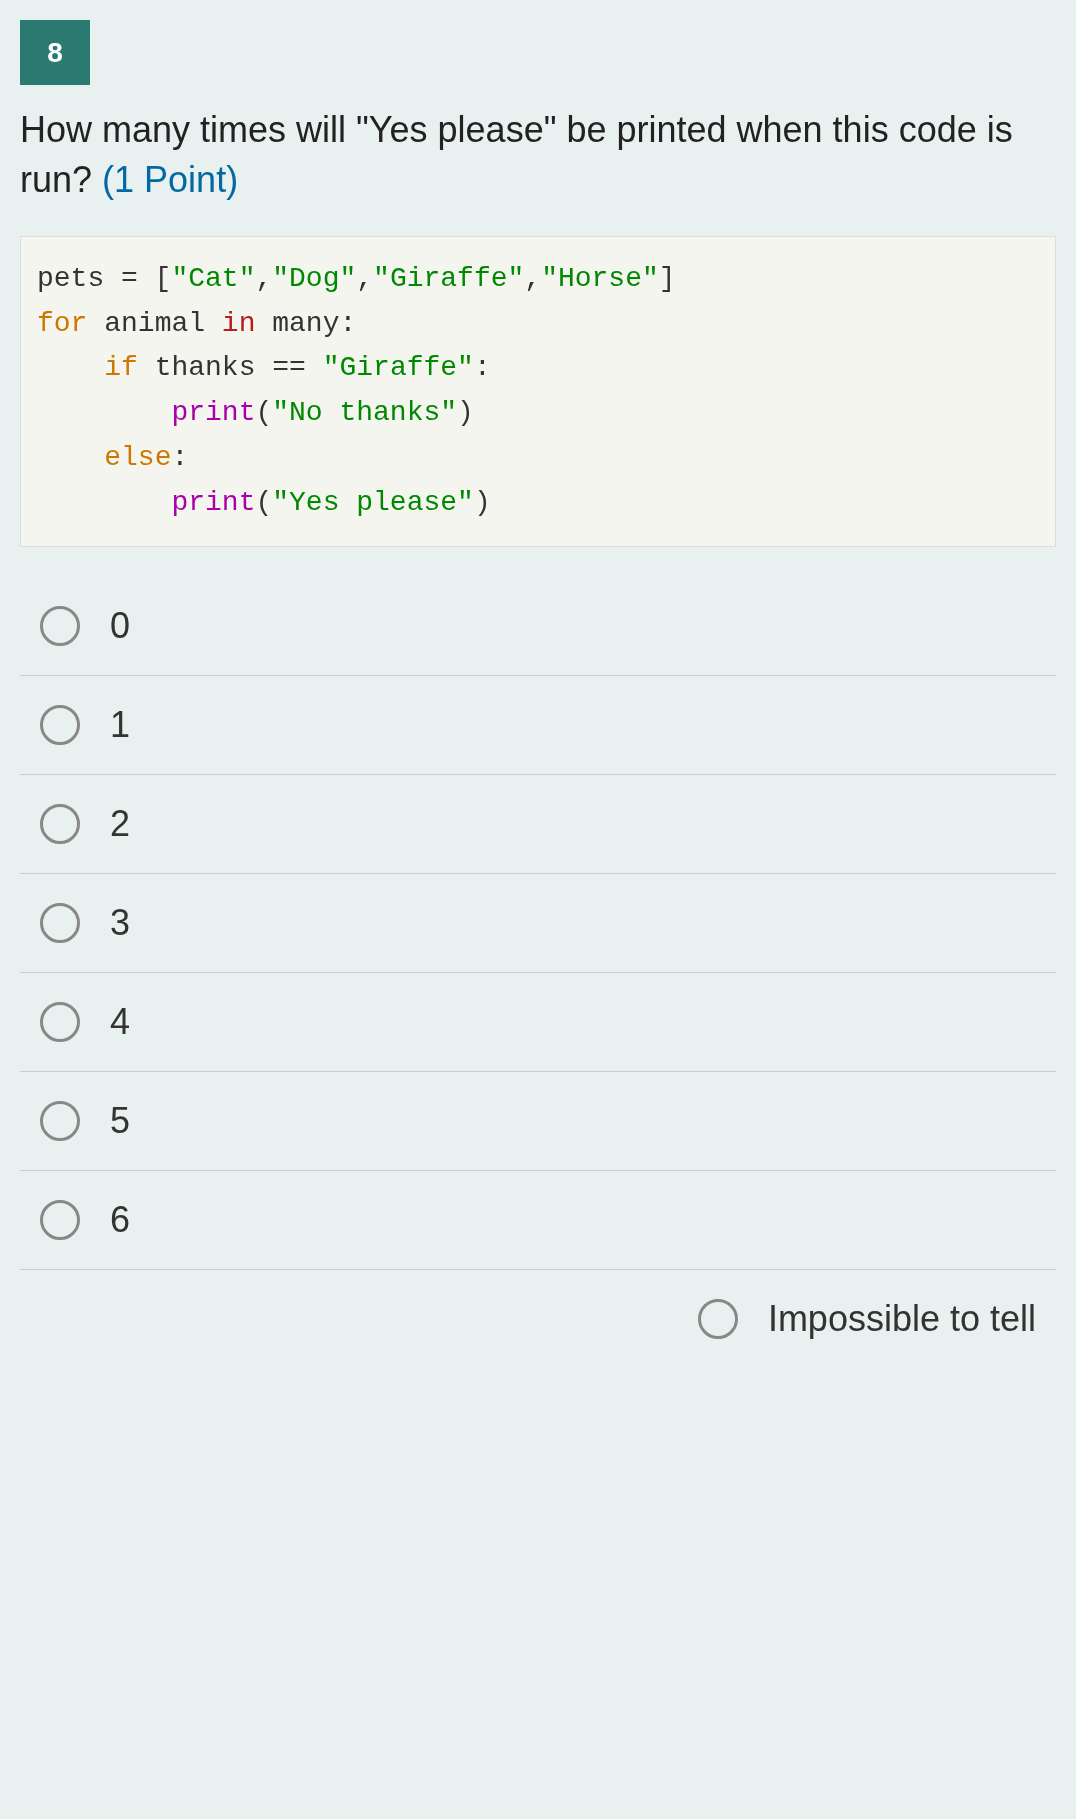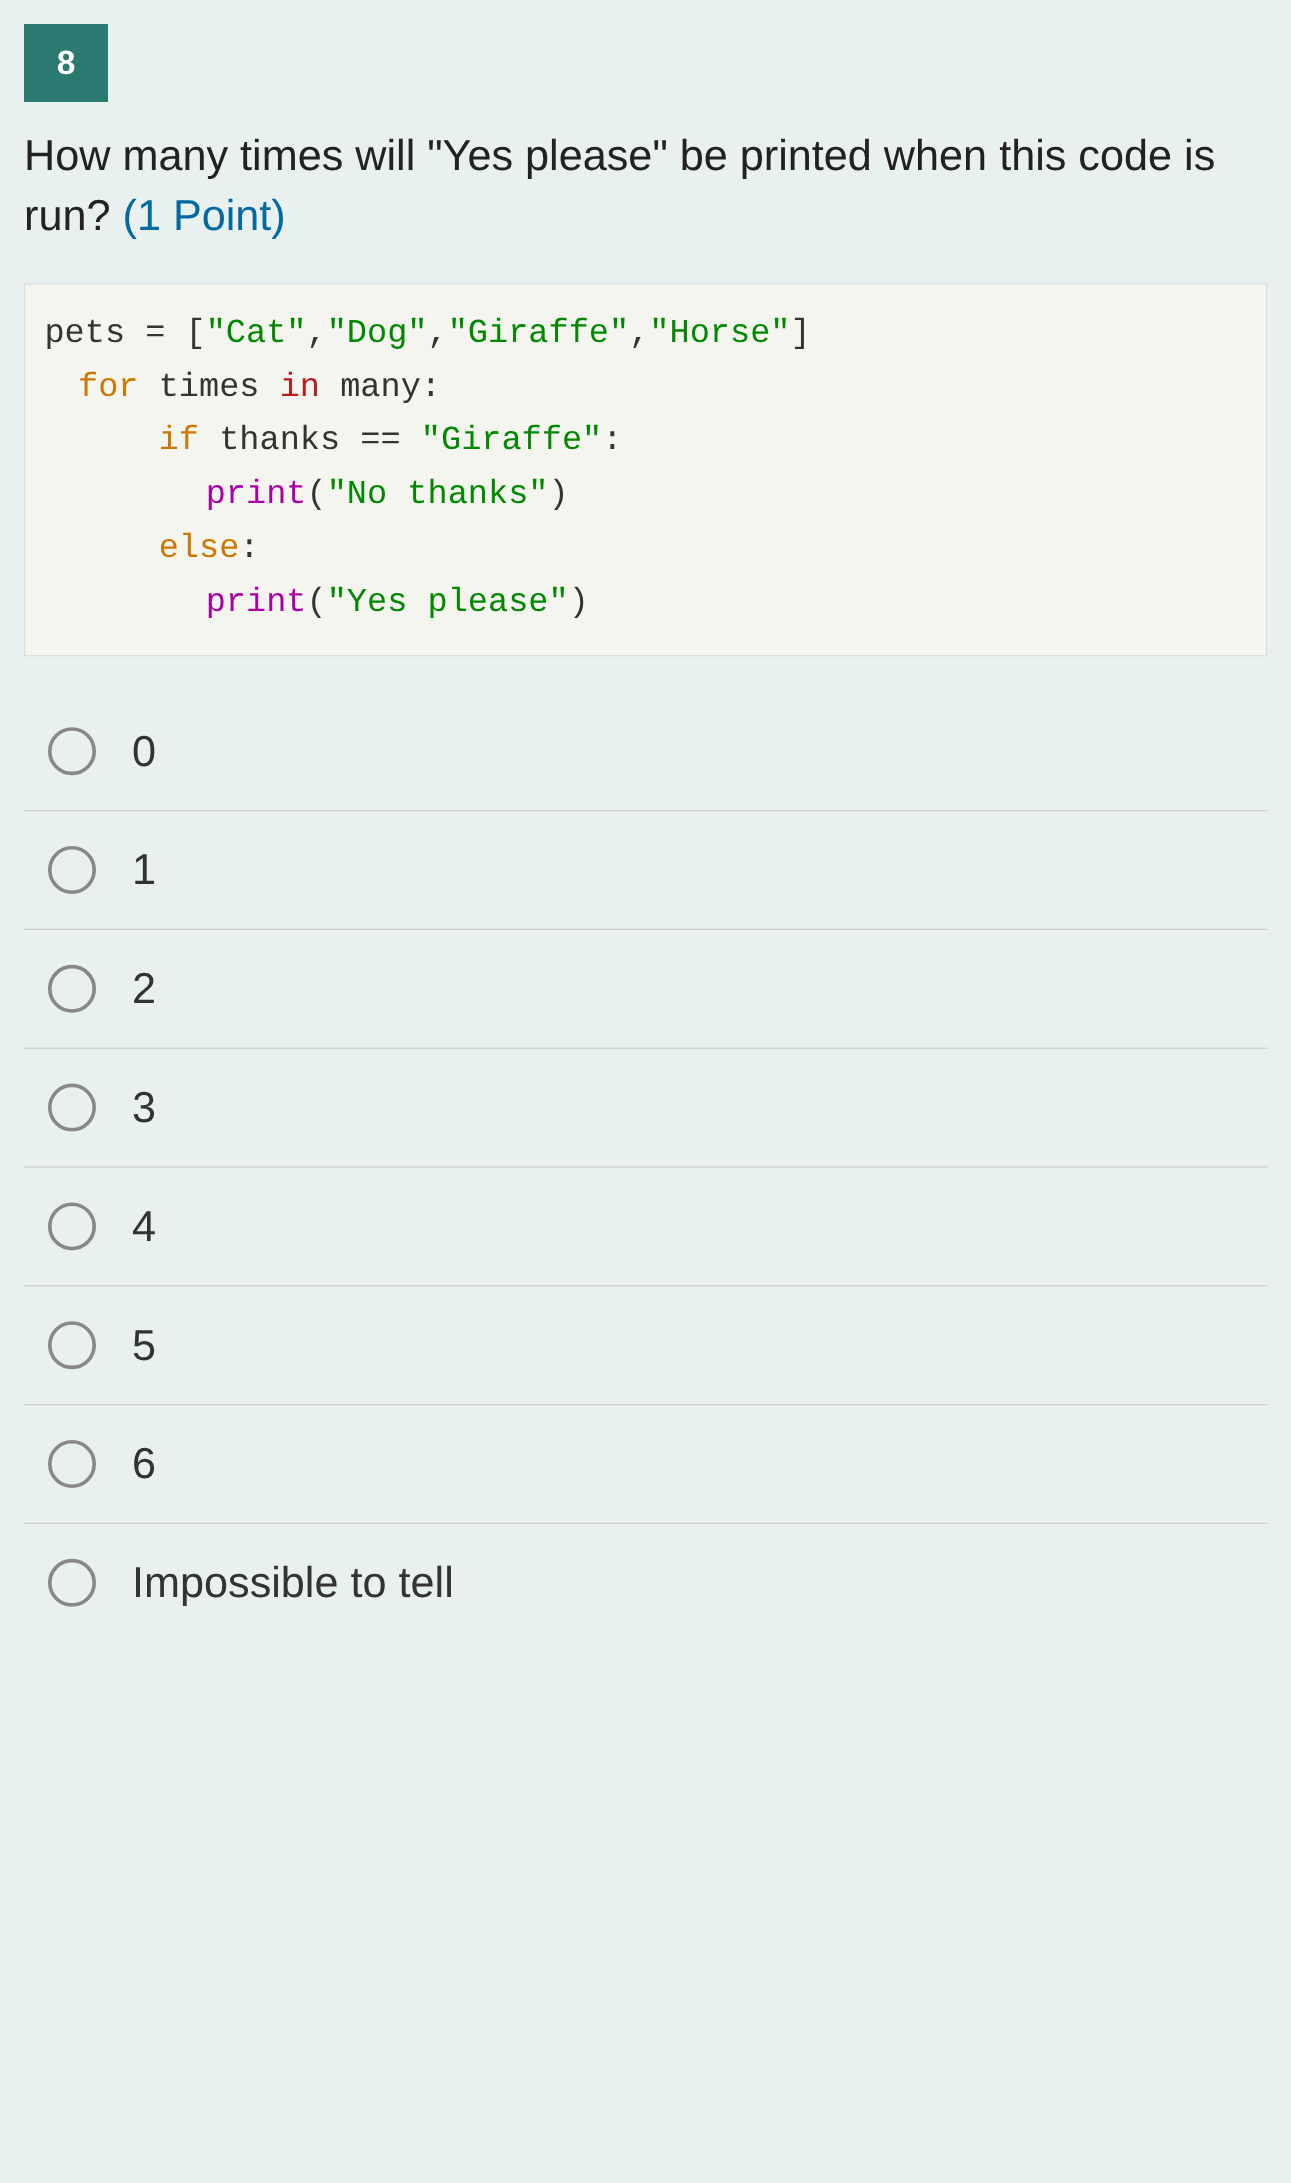--- a/index.html
+++ b/index.html
@@ -54,21 +54,21 @@
       line-height: 1.6;
       margin-bottom: 30px;
       overflow: hidden;
     }
 
     .code-line {
       display: block;
       white-space: pre;
     }
 
-    .kw-orange { color: #cc7700; margin-left: 28px; }
+    .kw-orange { color: #cc7700; }
     .kw-blue { color: #b91c1c; }
     .kw-purple { color: #aa00aa; }
     .str-green { color: #008800; }
     .plain { color: #333; }
 
     .options-list {
       list-style: none;
       padding: 0;
     }
 
@@ -77,20 +77,21 @@
       align-items: center;
       padding: 28px 20px;
       border-bottom: 1px solid #ccc;
       font-size: 36px;
       color: #333;
       cursor: pointer;
     }
 
     .option-item:last-child {
       border-bottom: none;
+      justify-content: flex-end;
     }
 
     .radio-circle {
       width: 40px;
       height: 40px;
       border-radius: 50%;
       border: 3px solid #888;
       background: transparent;
       margin-right: 30px;
       flex-shrink: 0;
@@ -121,21 +122,21 @@
 
   <div class="question-text">
     <span>How many times will "Yes please" be printed when this code is run?</span>
     <span class="points">(1 Point)</span>
   </div>
 
   <div class="code-block">
 
     <span class="code-line"><span class="plain">pets = [</span><span class="str-green">"Cat"</span><span class="plain">,</span><span class="str-green">"Dog"</span><span class="plain">,</span><span class="str-green">"Giraffe"</span><span class="plain">,</span><span class="str-green">"Horse"</span><span class="plain">]</span></span>
 
-    <span class="code-line"><span class="kw-orange">for</span><span class="plain"> times </span><span class="kw-blue">in</span><span class="plain"> many:</span></span>
+    <span class="code-line"><span class="kw-orange">for</span><span class="plain"> animal </span><span class="kw-blue">in</span><span class="plain"> many:</span></span>
 
     <span class="code-line"><span class="plain">    </span><span class="kw-orange">if</span><span class="plain"> thanks == </span><span class="str-green">"Giraffe"</span><span class="plain">:</span></span>
 
     <span class="code-line"><span class="plain">        </span><span class="kw-purple">print</span><span class="plain">(</span><span class="str-green">"No thanks"</span><span class="plain">)</span></span>
 
     <span class="code-line"><span class="plain">    </span><span class="kw-orange">else</span><span class="plain">:</span></span>
 
     <span class="code-line"><span class="plain">        </span><span class="kw-purple">print</span><span class="plain">(</span><span class="str-green">"Yes please"</span><span class="plain">)</span></span>
   </div>
 

